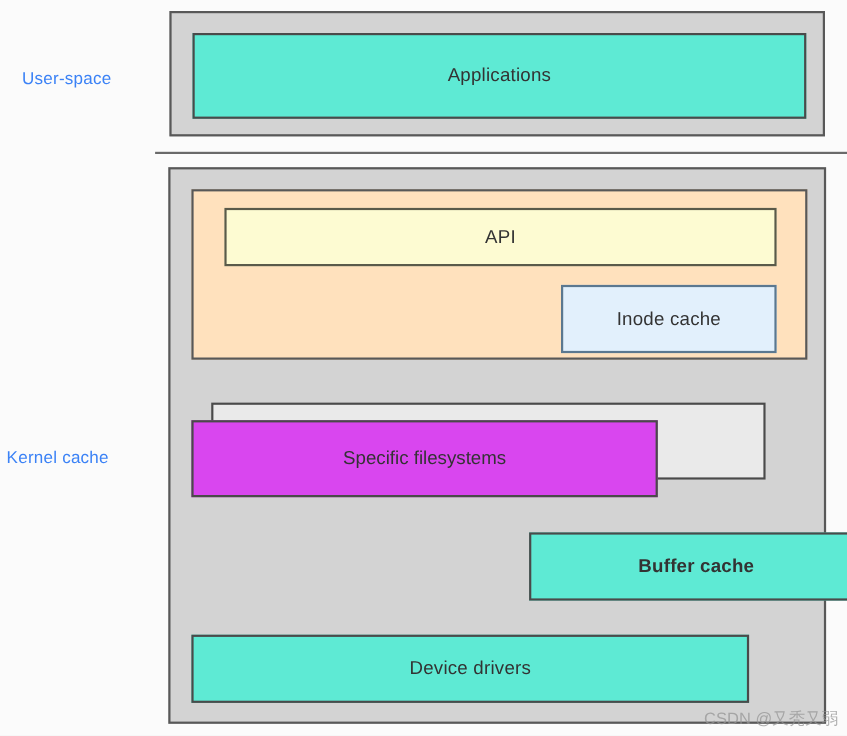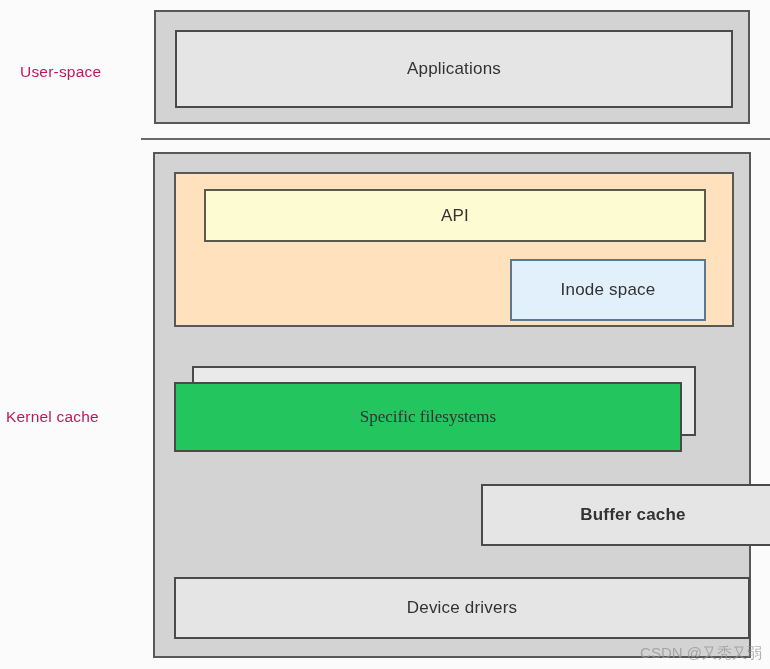--- a/index.html
+++ b/index.html
@@ -17,21 +17,21 @@
 
   #canvas {
     position: relative;
     width: 770px;
     height: 669px;
   }
 
   
   .side-label {
     position: absolute;
-    color: #be185d;
+    color: #3b82f6;
     font-size: 15.5px;
     letter-spacing: 0.2px;
     white-space: nowrap;
   }
   #label-user {
     left: 20px;
     top: 63px;
   }
   #label-kernel {
     left: 6px;
@@ -67,21 +67,21 @@
     width: 629px;
     height: 0;
     border-top: 2px solid #6a6a6a;
   }
 
   
   .node {
     position: absolute;
     box-sizing: border-box;
     border: 2px solid #4a4a4a;
-    background: #e5e5e5;
+    background: #5eead4;
     display: flex;
     align-items: center;
     justify-content: center;
     color: #333333;
     font-size: 17px;
     letter-spacing: 0.2px;
   }
 
   
   #applications-box {
@@ -142,31 +142,30 @@
     width: 504px;
     height: 70px;
     background: #eaeaea;
     border: 2px solid #4a4a4a;
     box-sizing: border-box;
   }
   #fs-front {
     position: absolute;
     left: 0px;
     top: 16px;
-    width: 508px;
+    width: 424px;
     height: 70px;
-    background: #22c55e;
+    background: #d946ef;
     border: 2px solid #4a4a4a;
     box-sizing: border-box;
     display: flex;
     align-items: center;
     justify-content: center;
     color: #333333;
     font-size: 17px;
-    font-family: Liberation Serif, serif;
   }
 
   
   #page-cache-box {
     left: 19px;
     top: 330px;
     width: 270px;
     height: 62px;
   }
   #buffer-cache-box {
@@ -174,21 +173,21 @@
     top: 330px;
     width: 304px;
     height: 62px;
     font-weight: bold;
   }
 
   
   #device-drivers-box {
     left: 19px;
     top: 423px;
-    width: 576px;
+    width: 507px;
     height: 62px;
   }
 
   
   #watermark {
     position: absolute;
     right: 8px;
     bottom: 6px;
     font-size: 15px;
     color: rgba(150,150,150,0.75);
@@ -213,21 +212,21 @@
 
   <div id="divider"></div>
 
   <div class="space-box" id="kernel-box">
 
     <div id="vfs-group">
 
       <div class="node" id="api-box">API</div>
 
 
-      <div class="node" id="inode-box">Inode space</div>
+      <div class="node" id="inode-box">Inode cache</div>
     </div>
 
     <div id="fs-stack">
       <div id="fs-back2"></div>
       <div id="fs-front">Specific filesystems</div>
     </div>
 
 
     <div class="node" id="buffer-cache-box">Buffer cache</div>
 

